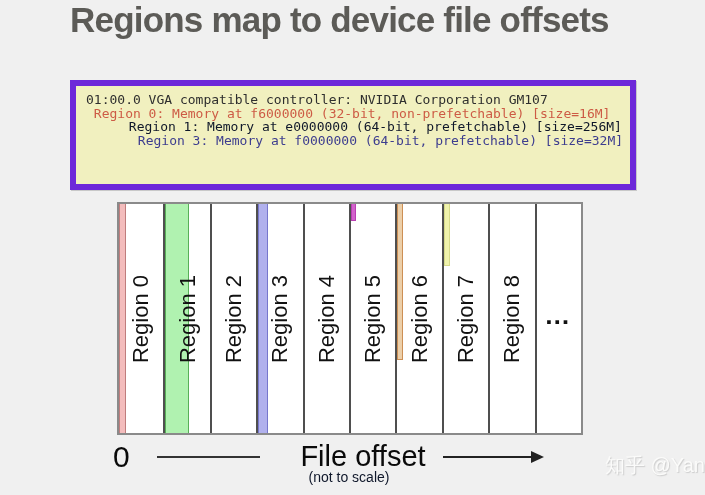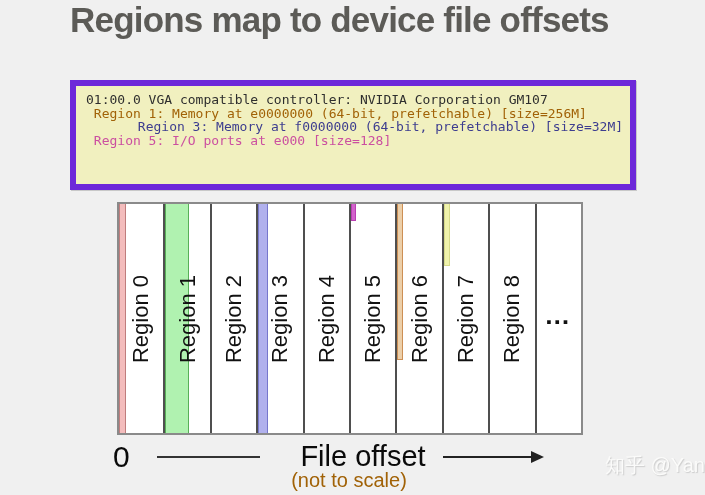--- a/index.html
+++ b/index.html
@@ -116,43 +116,43 @@
     width: 0; height: 0;
     border-left: 13px solid #222;
     border-top: 6px solid transparent;
     border-bottom: 6px solid transparent;
   }
   .axis-note {
     position: absolute;
     left: 283px; top: 469px;
     width: 132px;
     text-align: center;
-    font-size: 20px;
-    color: #a16207;
+    font-size: 14px;
+    color: #0f172a;
     white-space: nowrap;
   }
   .watermark {
     position: absolute;
     left: 605px; top: 452px;
     font-size: 20px;
     color: #fbfbfa;
     text-shadow: 1px 1px 1px rgba(140,140,140,0.35);
     white-space: nowrap;
   }
 </style>
 </head>
 <body>
 
 <div class="slide-title" style="color: rgb(92, 91, 87);">Regions map to device file offsets</div>
 
 <div class="console-box" style="background: rgb(241, 240, 191);">
   <div class="console-line" style="color: rgb(46, 46, 46);">01:00.0 VGA compatible controller: NVIDIA Corporation GM107</div>
-  <div class="console-line" style="color: #a16207;"> Region 1: Memory at e0000000 (64-bit, prefetchable) [size=256M]</div>
+  <div class="console-line" style="color: rgb(205, 91, 69);"> Region 0: Memory at f6000000 (32-bit, non-prefetchable) [size=16M]</div>
+  <div class="console-line" style="color: #0f172a; margin-left: 35px;"> Region 1: Memory at e0000000 (64-bit, prefetchable) [size=256M]</div>
   <div class="console-line" style="color: rgb(61, 61, 143); margin-left: 44px;"> Region 3: Memory at f0000000 (64-bit, prefetchable) [size=32M]</div>
-  <div class="console-line" style="color: rgb(203, 79, 160);"> Region 5: I/O ports at e000 [size=128]</div>
 </div>
 
 <div class="diagram">
   <div class="region-col">
     <div class="stripe stripe-full stripe-r0" style="background: rgb(243, 188, 188); border-color: rgb(191, 125, 125);"></div>
     <div class="region-label">Region 0</div>
   </div>
   <div class="region-col">
     <div class="stripe stripe-full stripe-r1" style="background: rgb(176, 242, 176); border-color: rgb(88, 176, 88);"></div>
     <div class="region-label">Region 1</div>

